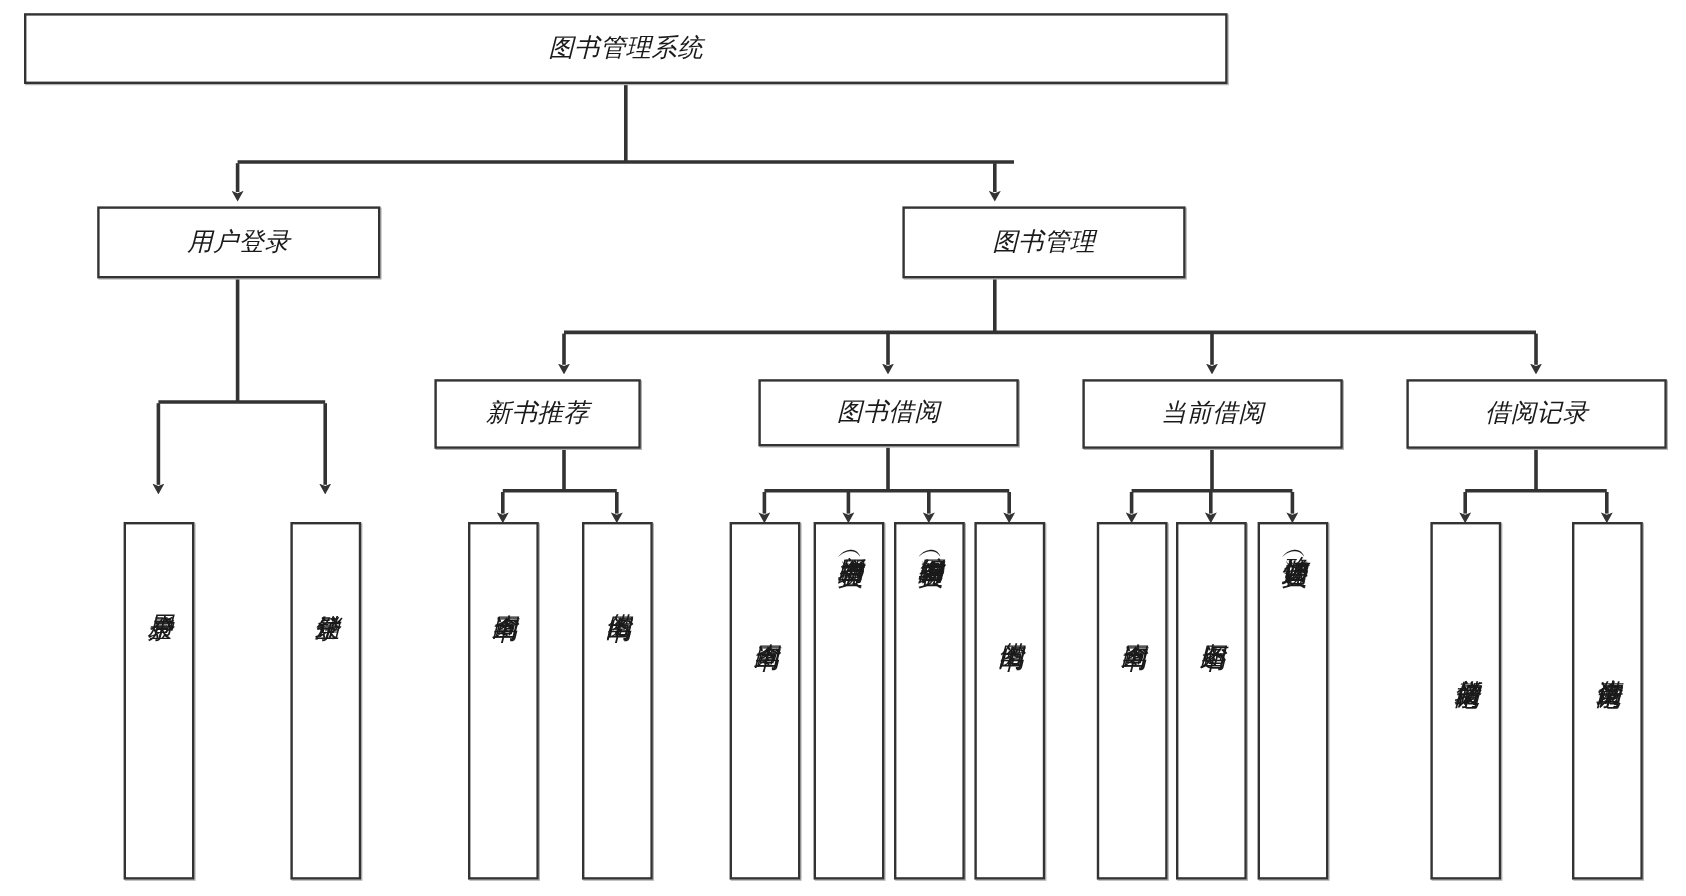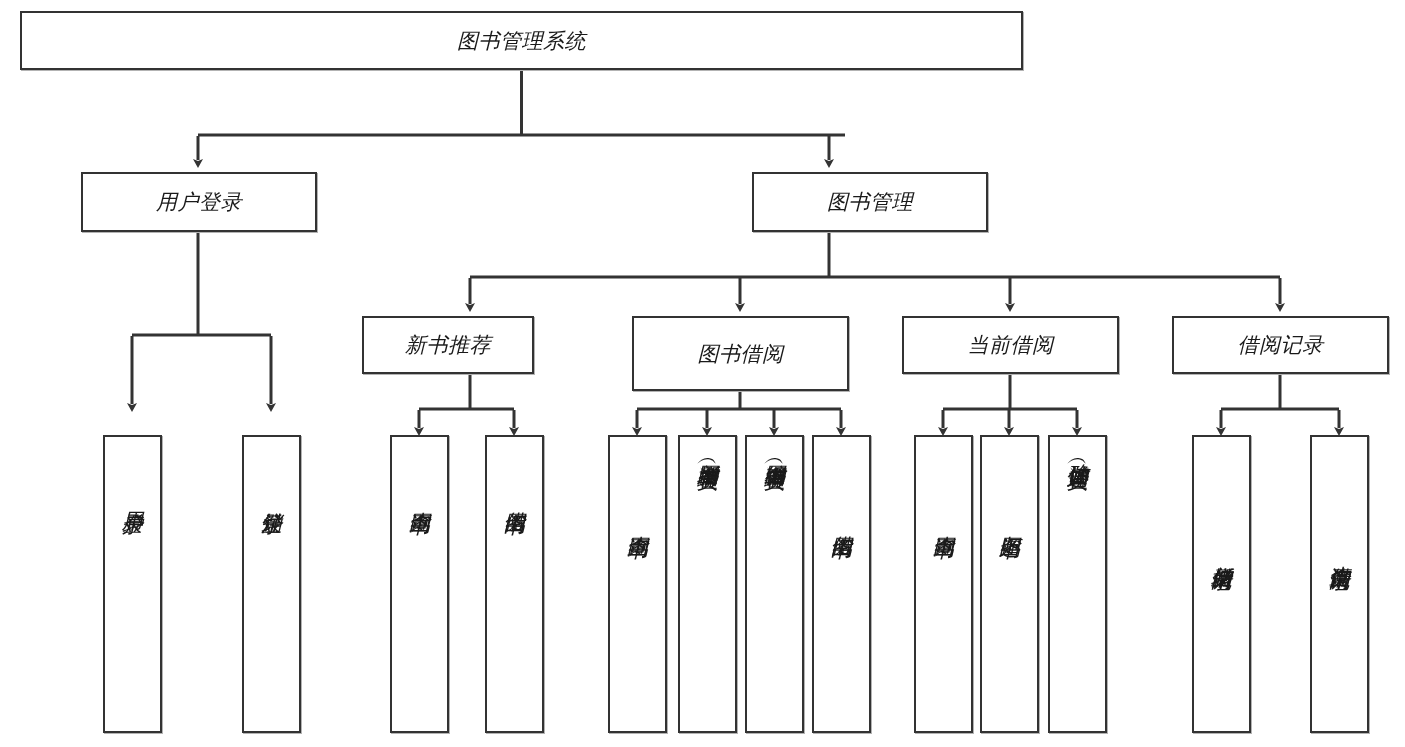--- a/index.html
+++ b/index.html
@@ -140,21 +140,21 @@
   <div class="node horiz" style="left:81px; top:172px; width:236px; height:60px;">
     <span>用户登录</span>
   </div>
   <div class="node horiz" style="left:752px; top:172px; width:236px; height:60px;">
     <span>图书管理</span>
   </div>
 
   <div class="node horiz" style="left:362px; top:316px; width:172px; height:58px;">
     <span>新书推荐</span>
   </div>
-  <div class="node horiz" style="left:632px; top:316px; width:217px; height:75px;">
+  <div class="node horiz" style="left:632px; top:316px; width:217px; height:56px;">
     <span>图书借阅</span>
   </div>
   <div class="node horiz" style="left:902px; top:316px; width:217px; height:58px;">
     <span>当前借阅</span>
   </div>
   <div class="node horiz" style="left:1172px; top:316px; width:217px; height:58px;">
     <span>借阅记录</span>
   </div>
 
   <div class="node vert mid" style="left:103px; top:435px; width:59px; height:298px;">

